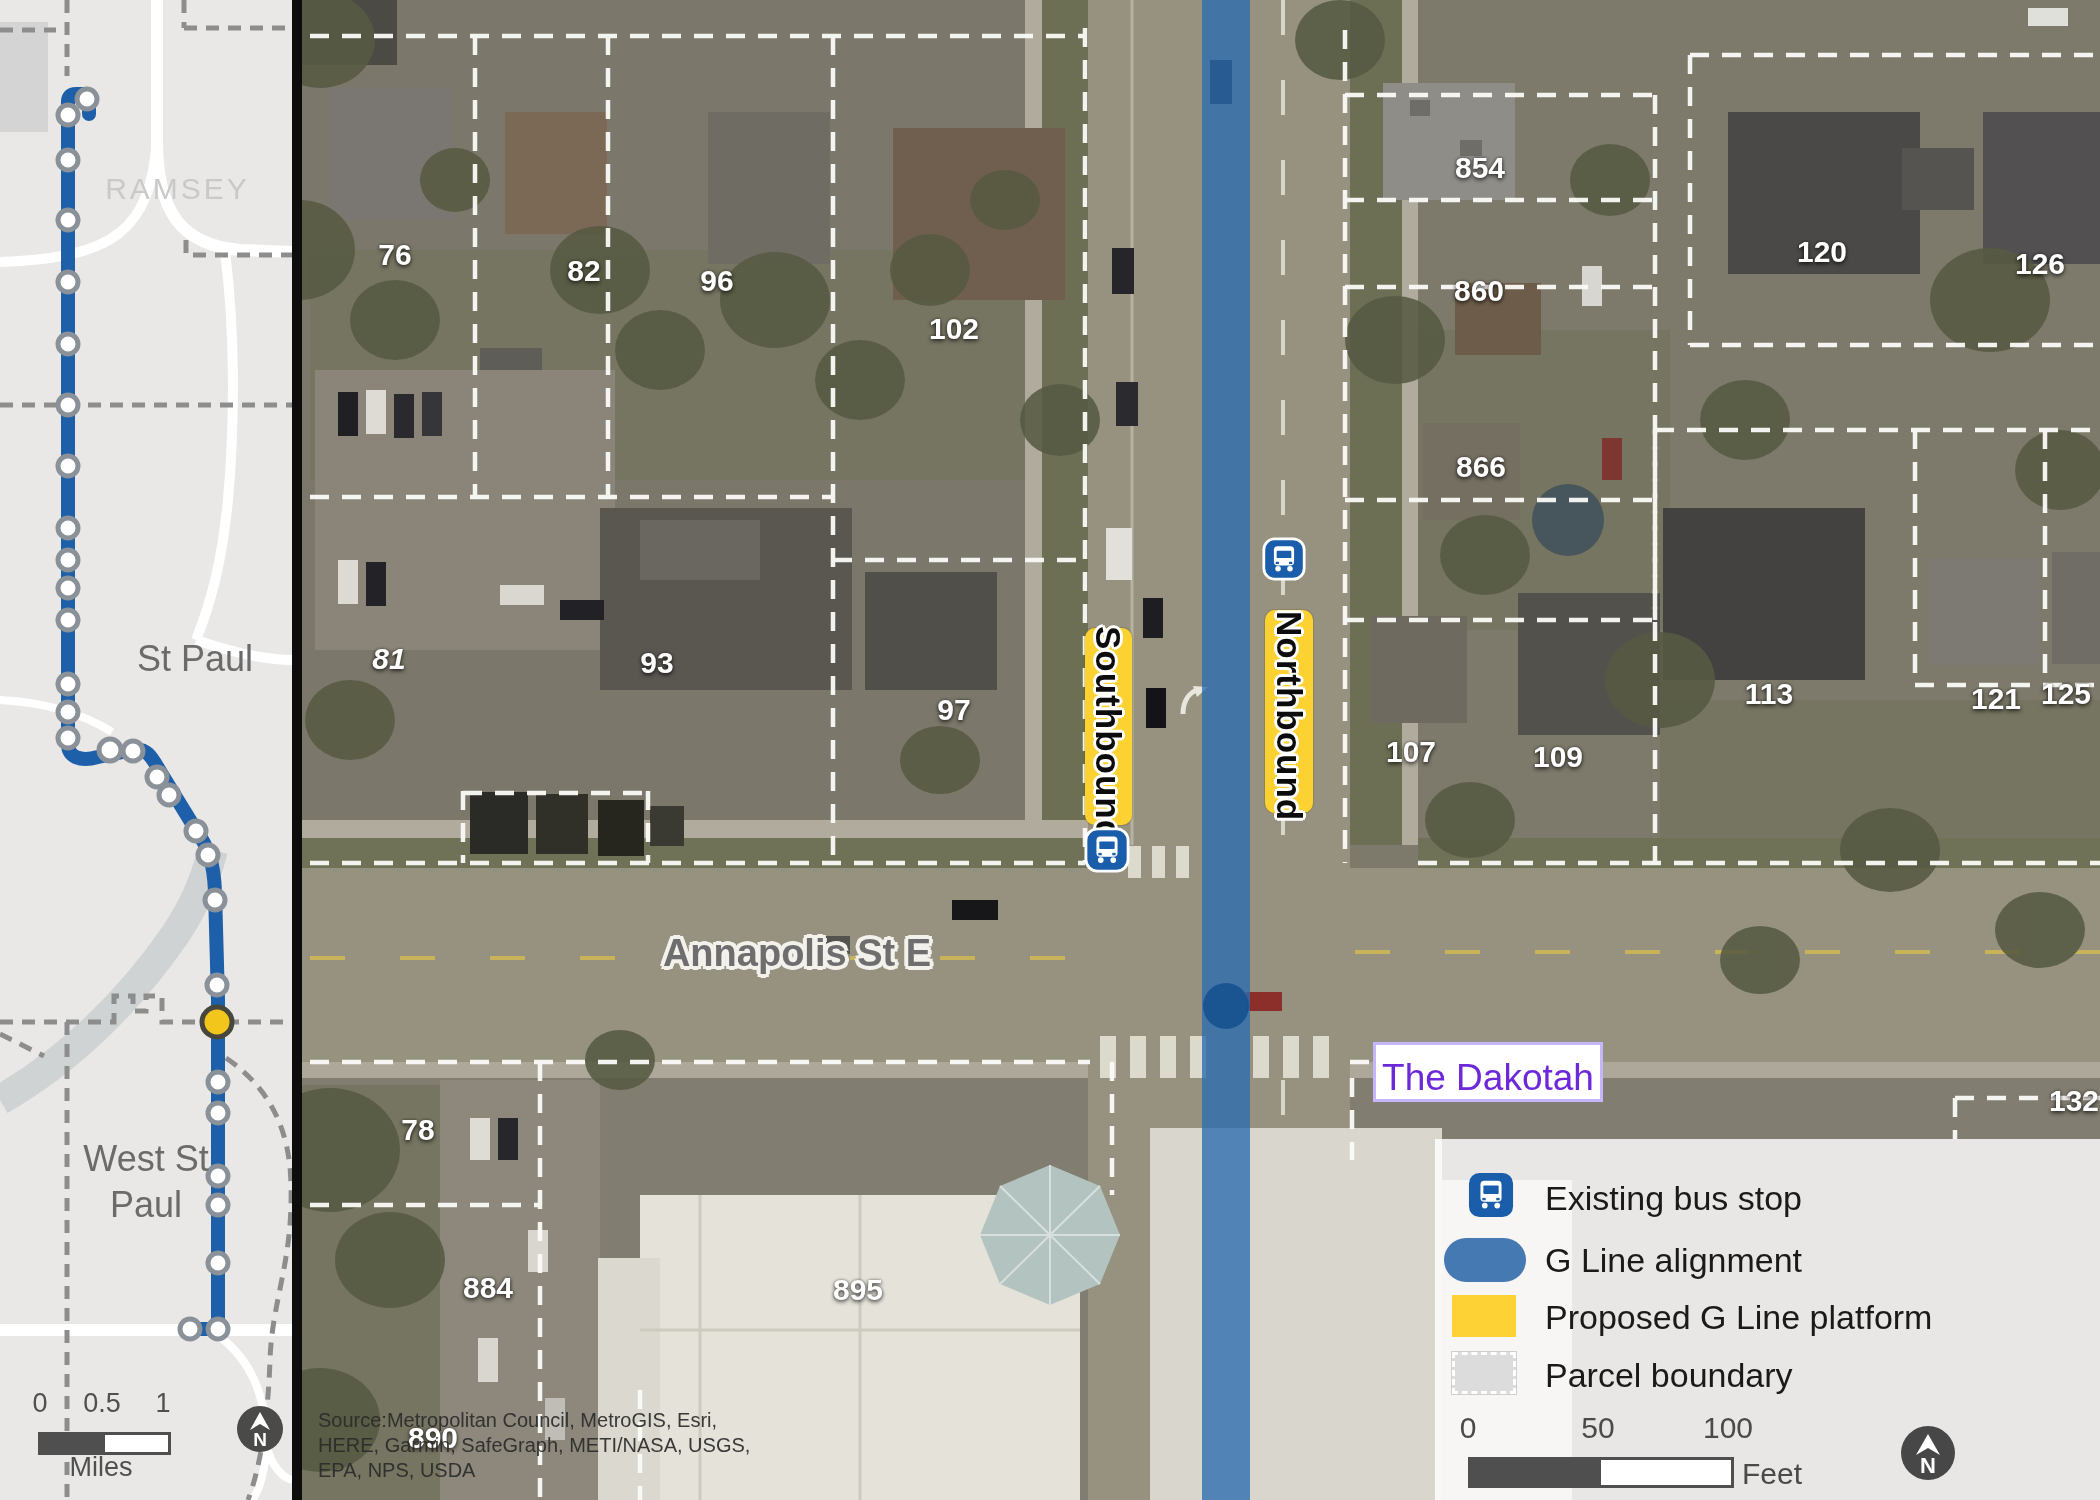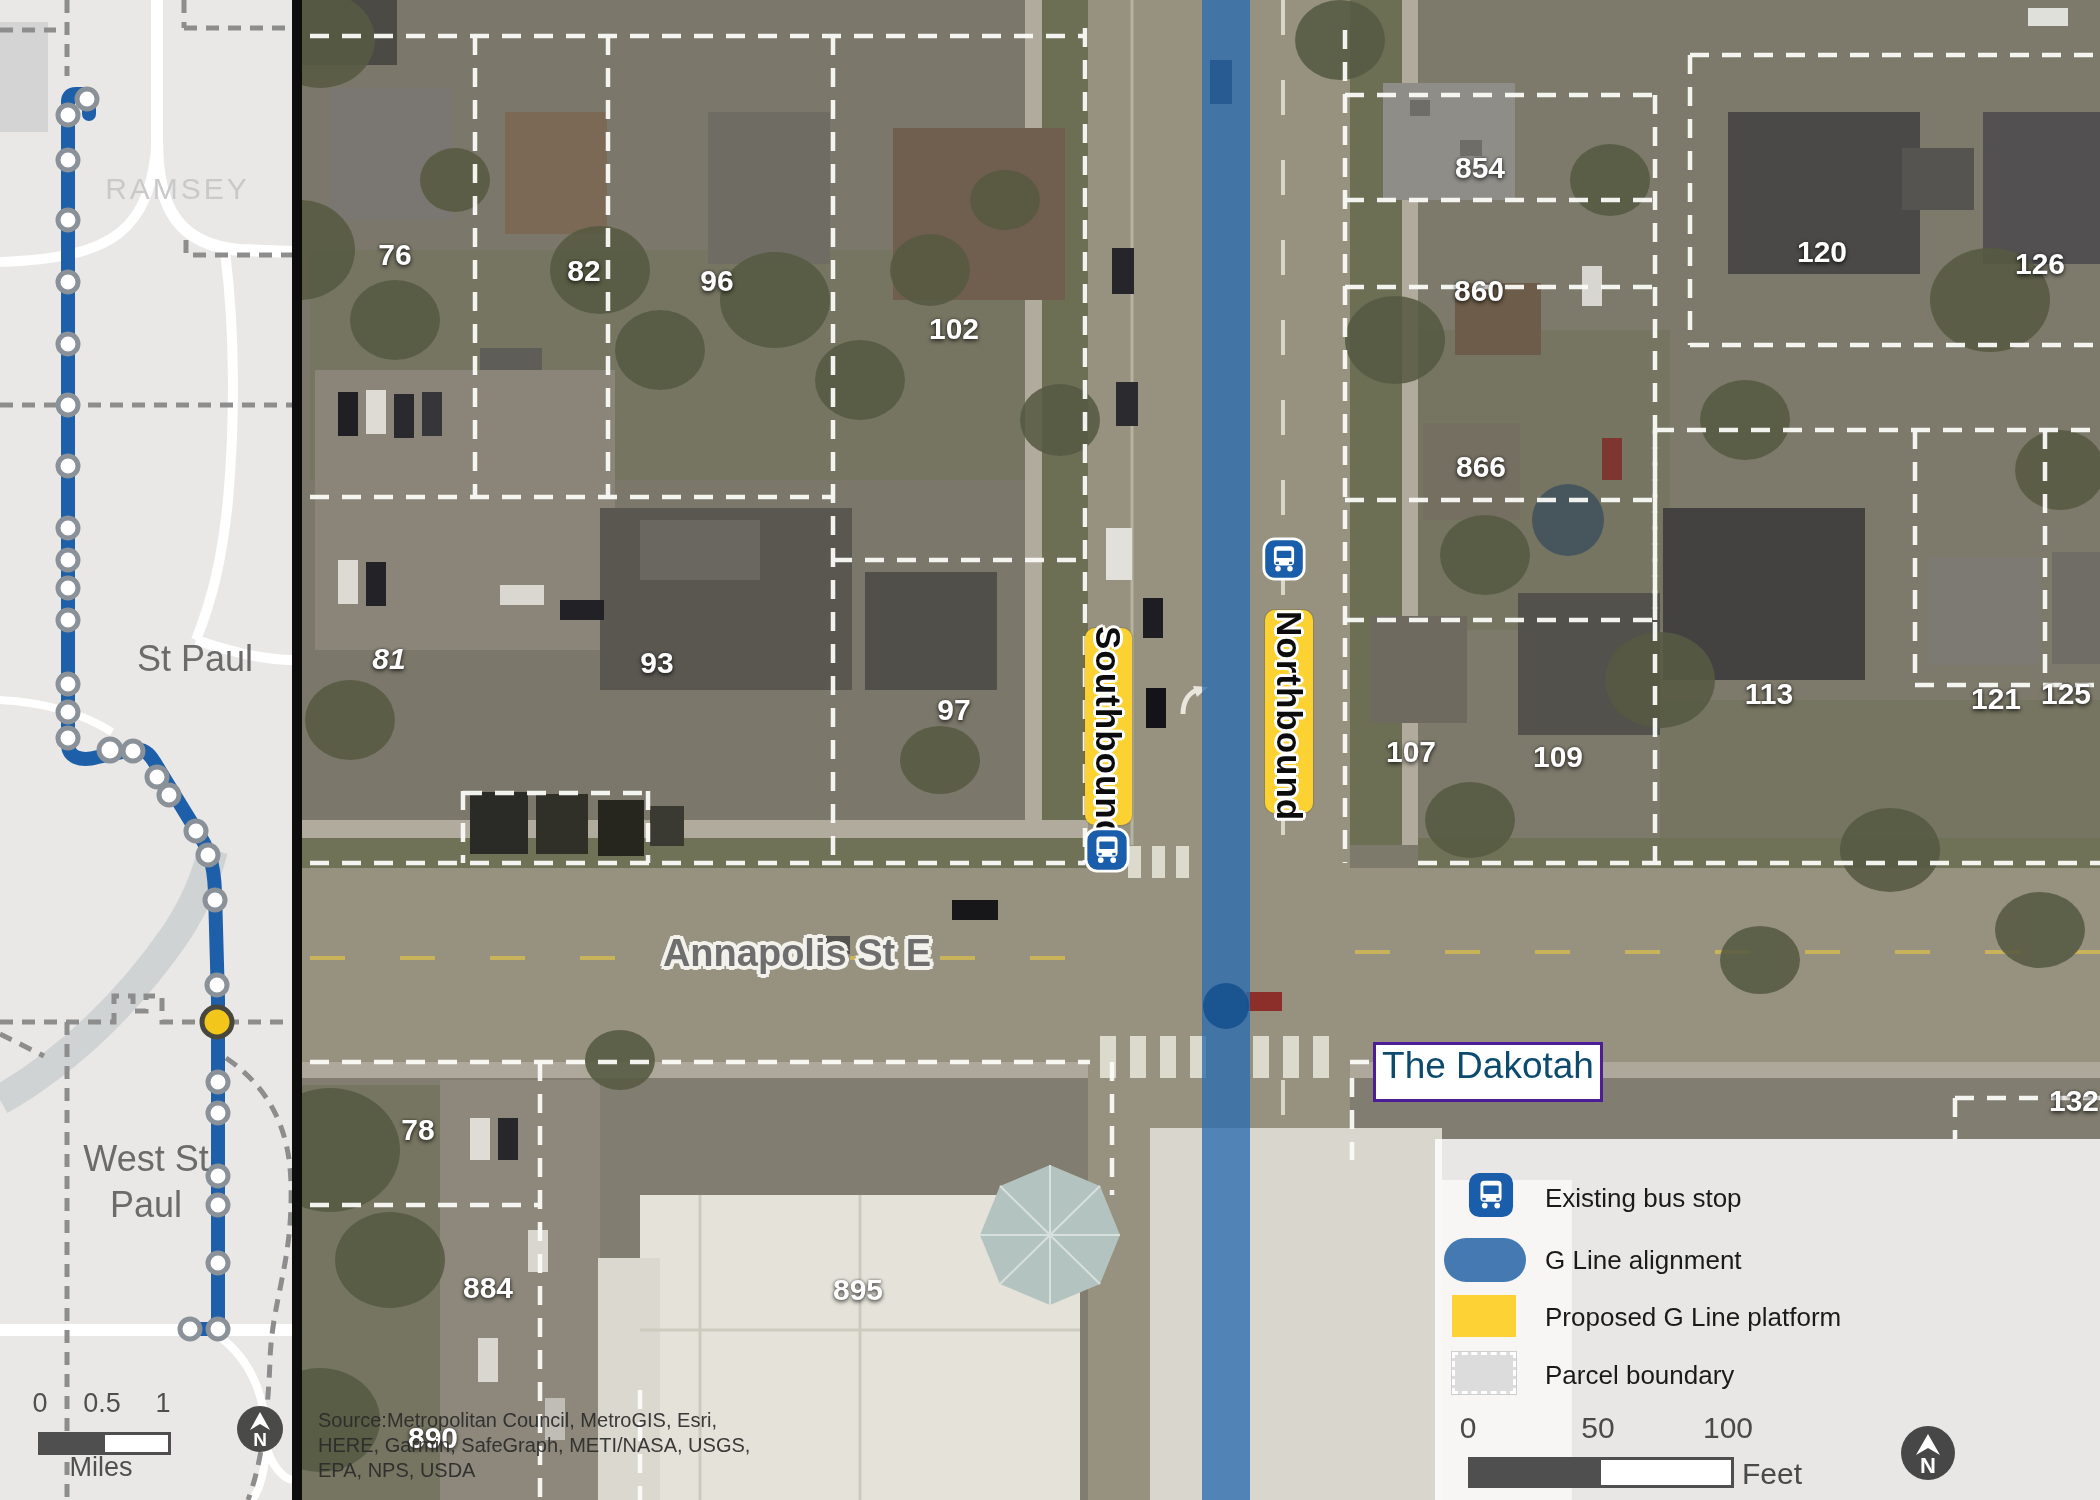--- a/index.html
+++ b/index.html
@@ -13,38 +13,38 @@
   #border{position:absolute;left:292px;top:0;width:10px;height:1500px;background:#0d0d0d;}
   .ov-city{position:absolute;color:#6b6b6b;font-size:36px;text-align:center;}
   #label-ramsey{position:absolute;color:#c9c9c9;font-size:30px;letter-spacing:3px;text-align:center;}
   .ov-tick{position:absolute;color:#4f4f4f;font-size:27px;text-align:center;transform:translateX(-50%);}
   #ov-bar{position:absolute;left:38px;top:1432px;width:127px;height:17px;background:#fff;border:3px solid #4f4f4f;}
   #ov-bar-fill{position:absolute;left:0;top:0;width:50%;height:100%;background:#4f4f4f;}
 
   
   .parcel-num{position:absolute;transform:translate(-50%,-50%);color:#fff;font-weight:bold;
       font-size:30px;text-shadow:0 2px 4px rgba(0,0,0,.65),0 0 3px rgba(0,0,0,.45);white-space:nowrap;}
-  .place-label{position:absolute;background:#fff;border:3px solid #4c1d95;color:#0c4a6e;
-      display:flex;align-items:flex-start;justify-content:center;box-sizing:border-box;white-space:nowrap;}
+  .place-label{position:absolute;background:#fff;border:3px solid #c4b5fd;color:#6d28d9;
+      display:flex;align-items:flex-end;justify-content:center;box-sizing:border-box;white-space:nowrap;}
   #street-label{position:absolute;color:#6e6e6e;font-weight:bold;font-size:38px;text-align:center;
       text-shadow:-3px -3px 0 #f2f1ec,3px -3px 0 #f2f1ec,-3px 3px 0 #f2f1ec,3px 3px 0 #f2f1ec,
                   0 -4px 0 #f2f1ec,0 4px 0 #f2f1ec,-4px 0 0 #f2f1ec,4px 0 0 #f2f1ec;}
   .platform-box{position:absolute;background:#fbd232;border-radius:10px;box-shadow:0 0 0 1px rgba(110,90,0,.25);}
   .platform-label{position:absolute;transform:rotate(90deg);font-weight:800;font-size:35px;color:#0c0c0c;
       text-align:center;letter-spacing:1px;
       text-shadow:-2px -2px 0 #fff,2px -2px 0 #fff,-2px 2px 0 #fff,2px 2px 0 #fff,
                   0 -3px 0 #fff,0 3px 0 #fff,-3px 0 0 #fff,3px 0 0 #fff;}
   .bus-icon{position:absolute;}
   #source-text{position:absolute;left:318px;top:1408px;width:470px;color:rgba(42,42,42,.92);
       font-size:20px;line-height:25px;}
 
   
   #legend{position:absolute;left:1435px;top:1139px;width:665px;height:361px;
       background:rgba(255,255,255,.82);}
-  .lg-label{position:absolute;left:110px;color:#1a1a1a;font-size:26px;transform:translateY(-50%);white-space:nowrap;}
+  .lg-label{position:absolute;left:110px;color:#1a1a1a;font-size:34px;transform:translateY(-50%);white-space:nowrap;}
   .lg-tick{position:absolute;color:#4a4a4a;font-size:30px;transform:translateX(-50%);}
   #lg-bar{position:absolute;left:33px;top:318px;width:260px;height:25px;background:#fff;border:3px solid #4f4f4f;}
   #lg-bar-fill{position:absolute;left:0;top:0;width:50%;height:100%;background:#4f4f4f;}
   #lg-feet{position:absolute;left:307px;top:318px;color:#4a4a4a;font-size:30px;}
   #lg-pill{position:absolute;left:9px;top:99px;width:82px;height:44px;border-radius:22px;background:#4579b2;}
   #lg-yellow{position:absolute;left:17px;top:156px;width:64px;height:42px;background:#fcd235;}
   #lg-parcel{position:absolute;left:17px;top:213px;width:64px;height:42px;background:#dcdcdc;
       border:3px dashed #fff;box-sizing:border-box;outline:1px solid #cfcfcf;}
 </style>
 </head>

